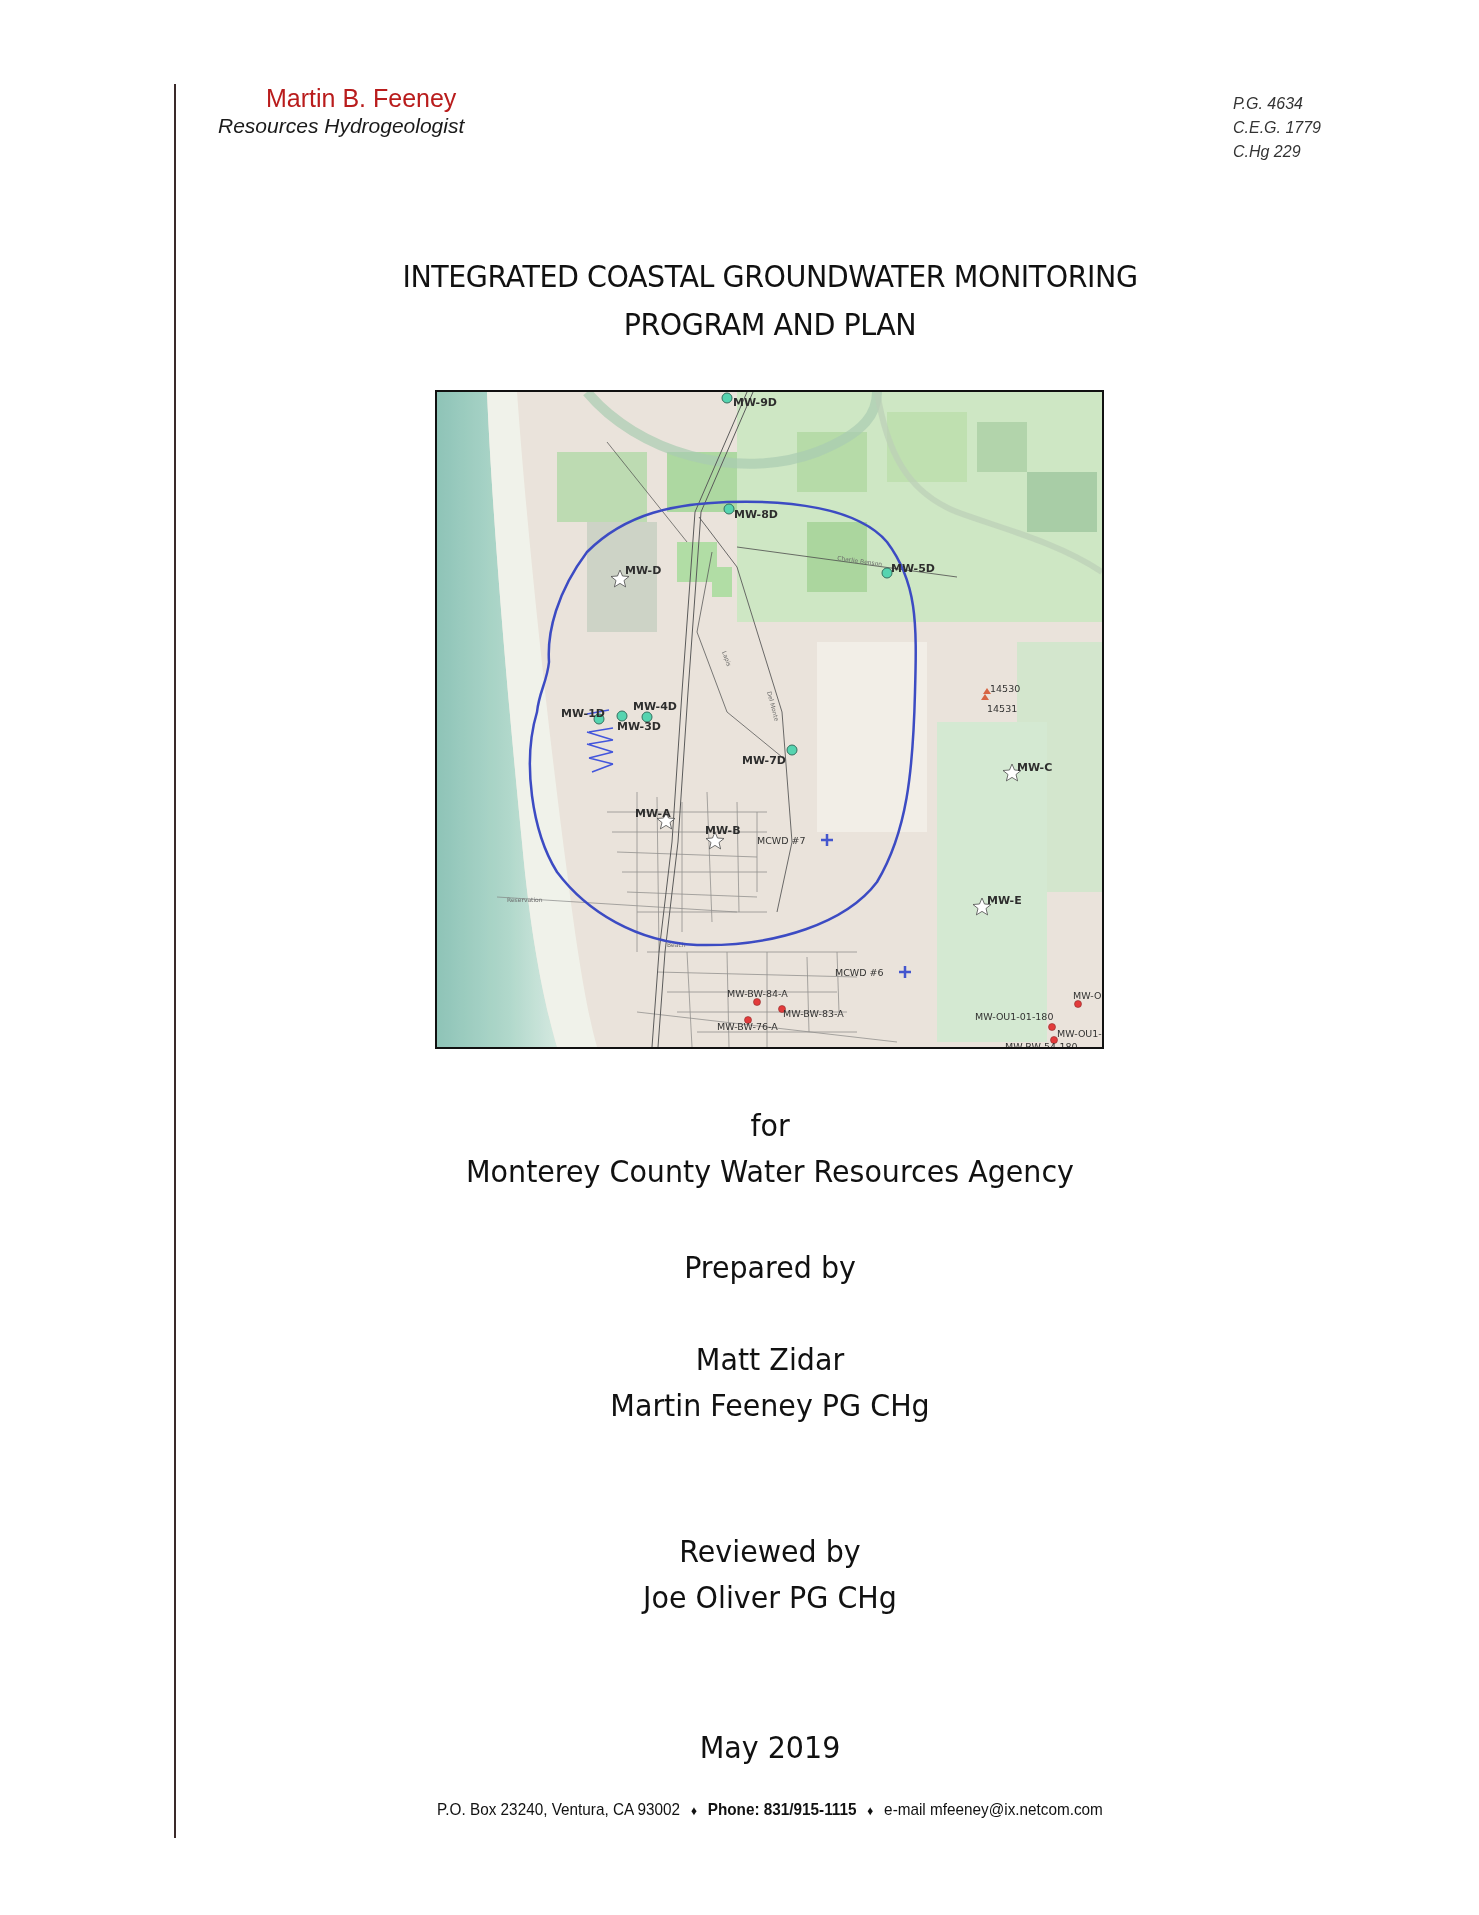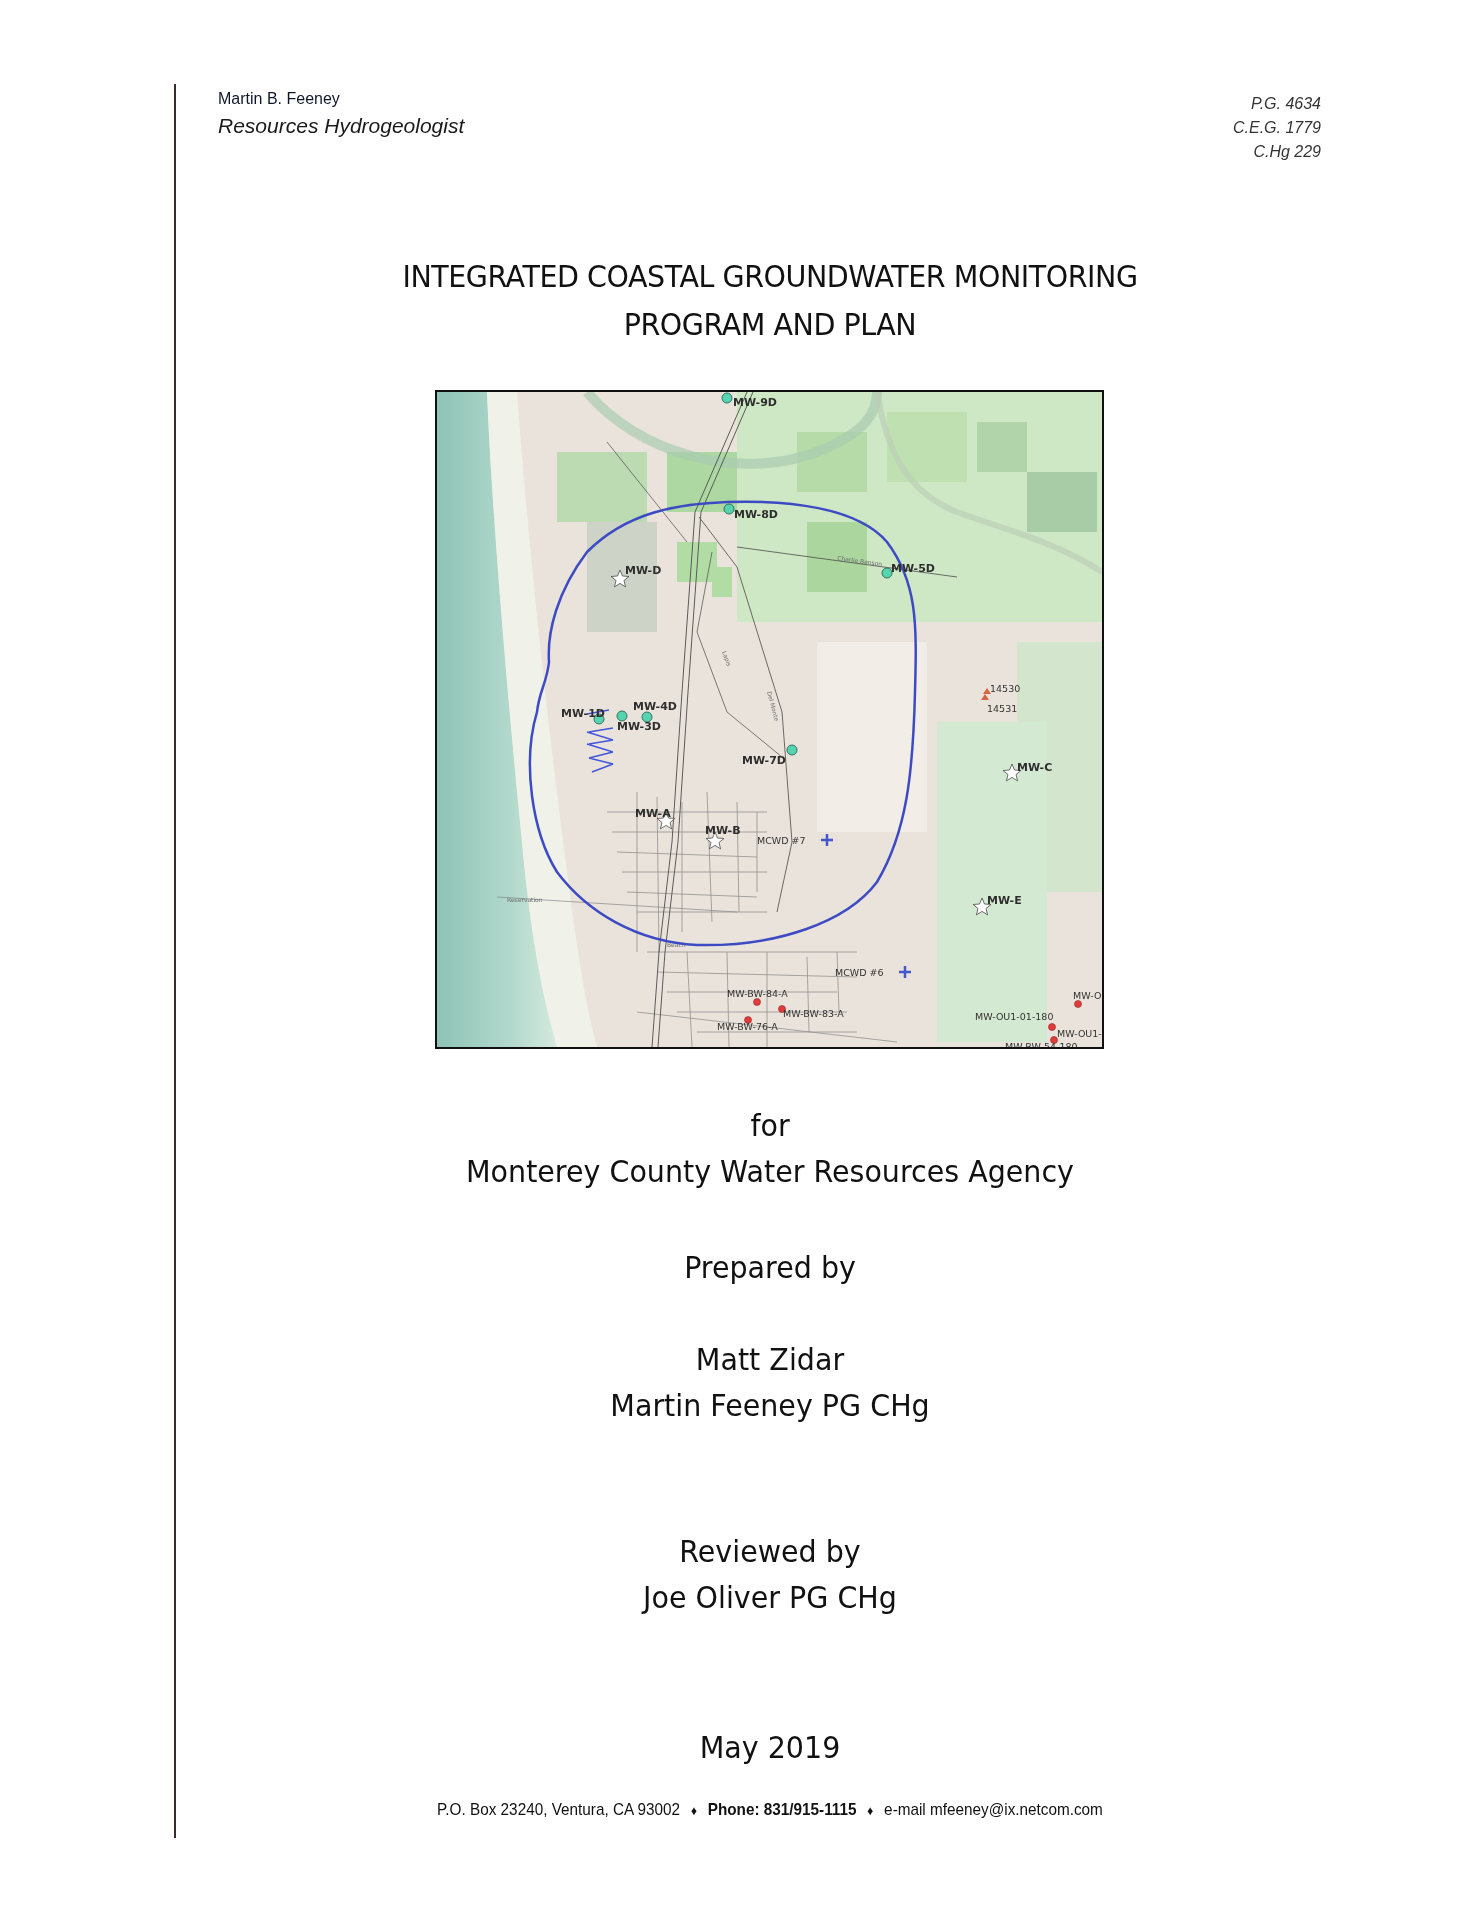--- a/index.html
+++ b/index.html
@@ -1,21 +1,21 @@
 <!DOCTYPE html>
 <html><head>
 <meta charset="utf-8">
 <style>
   html, body { margin: 0; padding: 0; background: #ffffff; }
   body { width: 1479px; height: 1915px; position: relative; overflow: hidden; font-family: "Liberation Sans", sans-serif; color: #111; }
   .margin-rule { position: absolute; left: 174px; top: 84px; width: 2px; height: 1754px; background: #3a2a2a; }
   .letterhead-left { position: absolute; left: 218px; top: 84px; }
-  .lh-name { font-size: 16px; line-height: 29px; color: #0f172a; }
+  .lh-name { font-size: 25px; line-height: 29px; color: #b91c1c; margin-left: 48px; }
   .lh-title { font-size: 21px; font-style: italic; line-height: 26px; color: #1a1a1a; }
-  .letterhead-right { position: absolute; right: 158px; top: 92px; text-align: right; }
+  .letterhead-right { position: absolute; right: 158px; top: 92px; }
   .lh-cred { font-size: 16px; font-style: italic; line-height: 24px; color: #333; }
   .center { position: absolute; left: 0; width: 1540px; text-align: center; font-family: "DejaVu Sans", sans-serif; color: #111; }
   .doc-title { top: 252px; font-size: 31px; line-height: 48px; letter-spacing: -0.5px; font-weight: normal; transform: scaleX(0.92); transform-origin: 770px 0; }
   .map { position: absolute; left: 435px; top: 390px; width: 665px; height: 655px; border: 2px solid #111; overflow: hidden; background: #dfe5d8; }
   .map svg { display: block; }
   .for-line { top: 1100px; font-size: 31px; line-height: 50px; transform: scaleX(0.92); transform-origin: 770px 0; }
   .agency { top: 1146px; font-size: 31px; line-height: 50px; transform: scaleX(0.92); transform-origin: 770px 0; }
   .prep-head { top: 1242px; font-size: 31px; line-height: 50px; transform: scaleX(0.92); transform-origin: 770px 0; }
   .prep-1 { top: 1334px; font-size: 31px; line-height: 50px; transform: scaleX(0.92); transform-origin: 770px 0; }
   .prep-2 { top: 1380px; font-size: 31px; line-height: 50px; transform: scaleX(0.92); transform-origin: 770px 0; }

